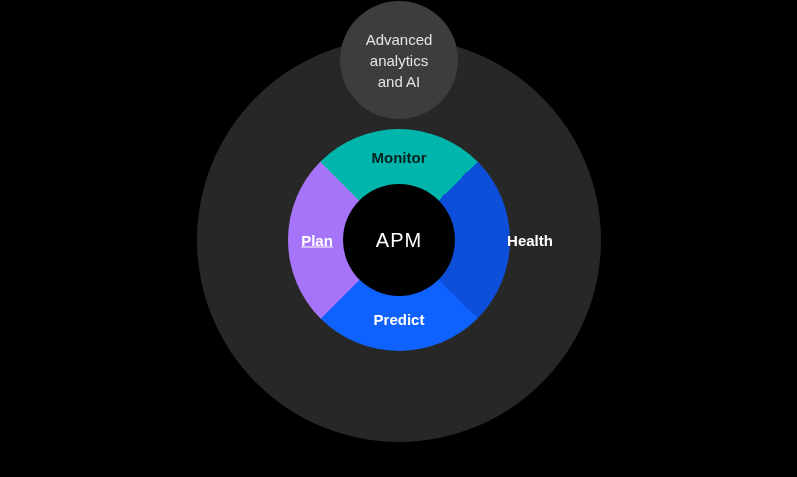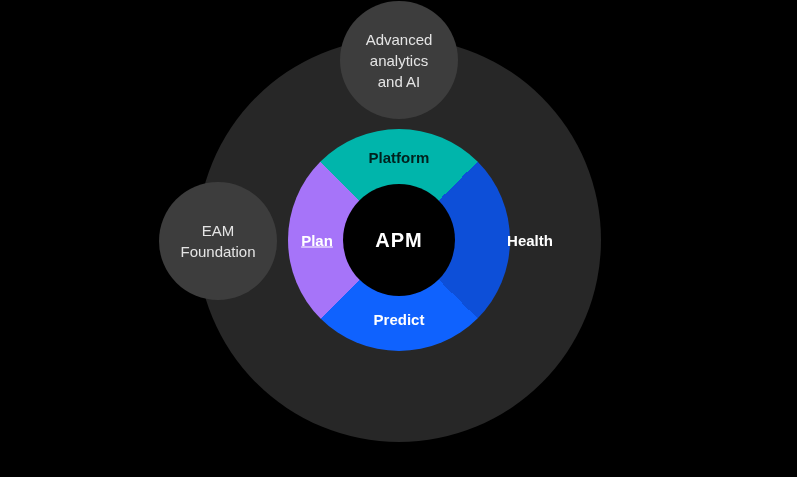--- a/index.html
+++ b/index.html
@@ -19,21 +19,21 @@
     position:absolute;left:288px;top:129px;width:222px;height:222px;
     border-radius:50%;
   }
   .ring-center{
     position:absolute;left:50%;top:50%;width:112px;height:112px;
     transform:translate(-50%,-50%);border-radius:50%;
     background:var(--center-circle,#000);
     display:flex;align-items:center;justify-content:center;
   }
   .center-label{
-    color:var(--center-text,#fff);font-size:20px;letter-spacing:1px;font-weight:700;
+    color:var(--center-text,#fff);font-size:20px;letter-spacing:1px;font-weight:400;
   }
   .seg-label{
     position:absolute;transform:translate(-50%,-50%);
     font-size:15px;font-weight:600;white-space:nowrap;
   }
   .seg-top{left:50%;top:28px;}
   .seg-right{left:195px;top:50%;}
   .seg-bottom{left:50%;top:190px;}
   .seg-left{left:29px;top:50%;text-decoration:underline;}
   
@@ -59,27 +59,23 @@
   <div class="outer-circle"></div>
 
   <div class="satellite sat-top">
     <span class="sat-label">Advanced
 analytics
 and AI</span>
   </div>
 
 
 
-  <div class="satellite sat-left">
-    <span class="sat-label">EAM
-Foundation</span>
-  </div>
 
   <div class="ring" id="apm-ring" style="background: conic-gradient(from -45deg, rgb(0, 181, 171) 0deg, rgb(0, 181, 171) 90deg, rgb(13, 79, 216) 90deg, rgb(13, 79, 216) 180deg, rgb(15, 98, 254) 180deg, rgb(15, 98, 254) 270deg, rgb(166, 116, 249) 270deg, rgb(166, 116, 249) 360deg);">
-    <span class="seg-label seg-top" id="seg-monitor" style="color: rgb(0, 33, 30);">Platform</span>
+    <span class="seg-label seg-top" id="seg-monitor" style="color: rgb(0, 33, 30);">Monitor</span>
     <span class="seg-label seg-right" id="seg-health" style="color: rgb(255, 255, 255); margin-left: 47px;">Health</span>
     <span class="seg-label seg-bottom" id="seg-predict" style="color: rgb(255, 255, 255);">Predict</span>
     <span class="seg-label seg-left" id="seg-plan" style="color: rgb(255, 255, 255);">Plan</span>
 
     <div class="ring-center">
       <span class="center-label">APM</span>
     </div>
   </div>
 
 </div>

